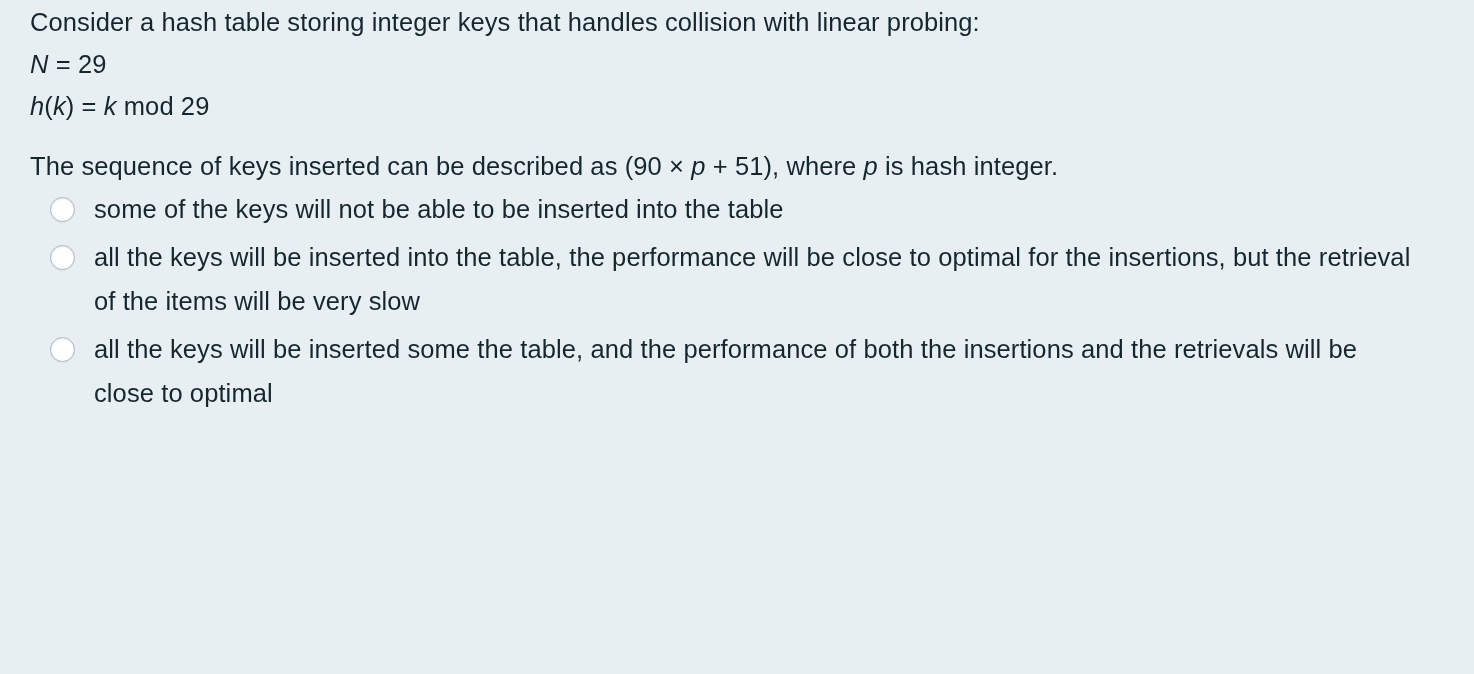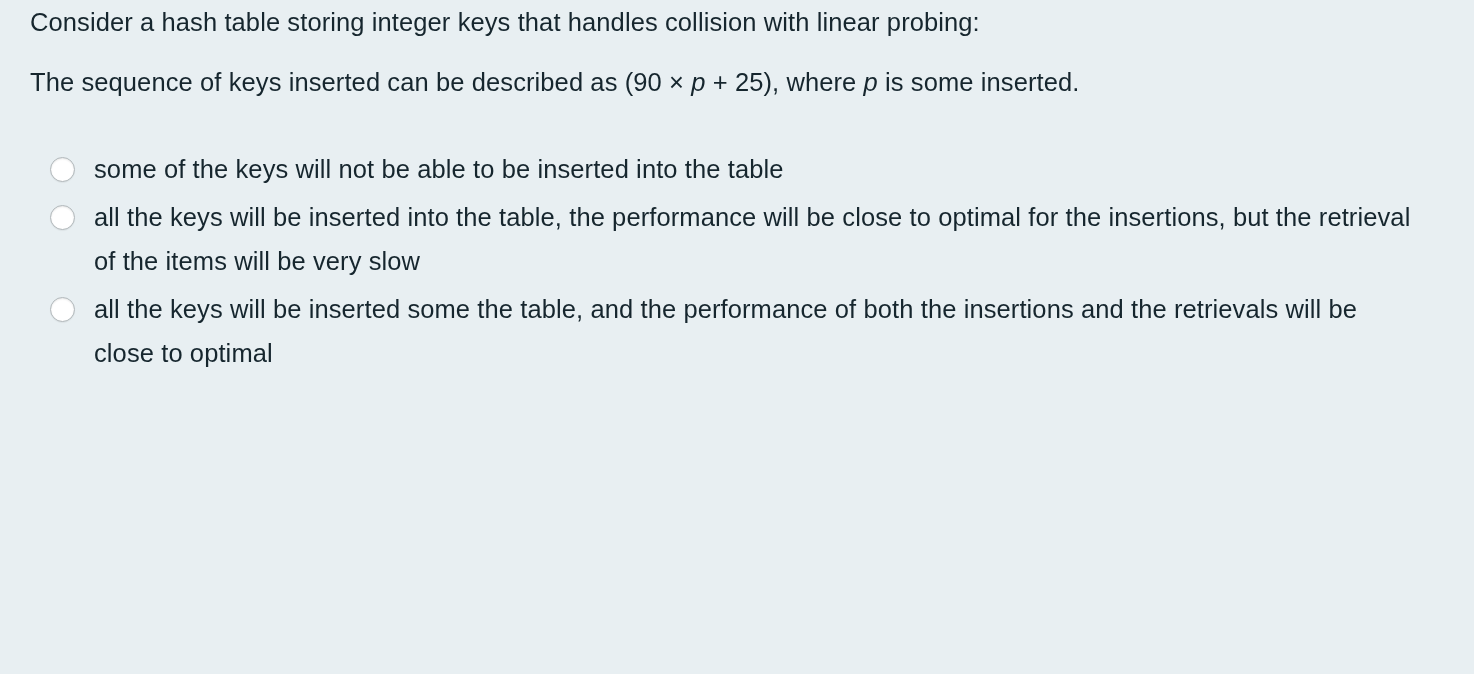--- a/index.html
+++ b/index.html
@@ -46,21 +46,20 @@
 
   .tight {
     margin: 0;
   }
 
   .var {
     font-style: italic;
   }
 
   .options {
-    margin-top: 44px;
   }
 
   .option-row {
     display: flex;
     align-items: flex-start;
     margin-bottom: 4px;
   }
 
   .radio-cell {
     flex: 0 0 auto;
@@ -94,23 +93,25 @@
 </style>
 </head>
 <body>
 
 <div class="page">
 
   <div class="prompt-block">
 
     <p class="para first tight">Consider a hash table storing integer keys that handles collision with linear probing:</p>
 
+    <p class="para tight"><span class="var">N</span><span> = 29</span></p>
 
+    <p class="para tight"><span class="var">h</span><span>(</span><span class="var">k</span><span>)</span><span> = </span><span class="var">k</span><span> mod 29</span></p>
 
-    <p class="para spaced"><span>The sequence of keys inserted can be described as (90 × </span><span class="var">p</span><span> + 25), where </span><span class="var">p</span><span> is some inserted.</span></p>
+    <p class="para spaced"><span>The sequence of keys inserted can be described as (90 × </span><span class="var">p</span><span> + 51), where </span><span class="var">p</span><span> is hash integer.</span></p>
 
 
   </div>
 
   <div class="options">
 
     <div class="option-row">
       <div class="radio-cell">
         <div class="radio"></div>
       </div>

